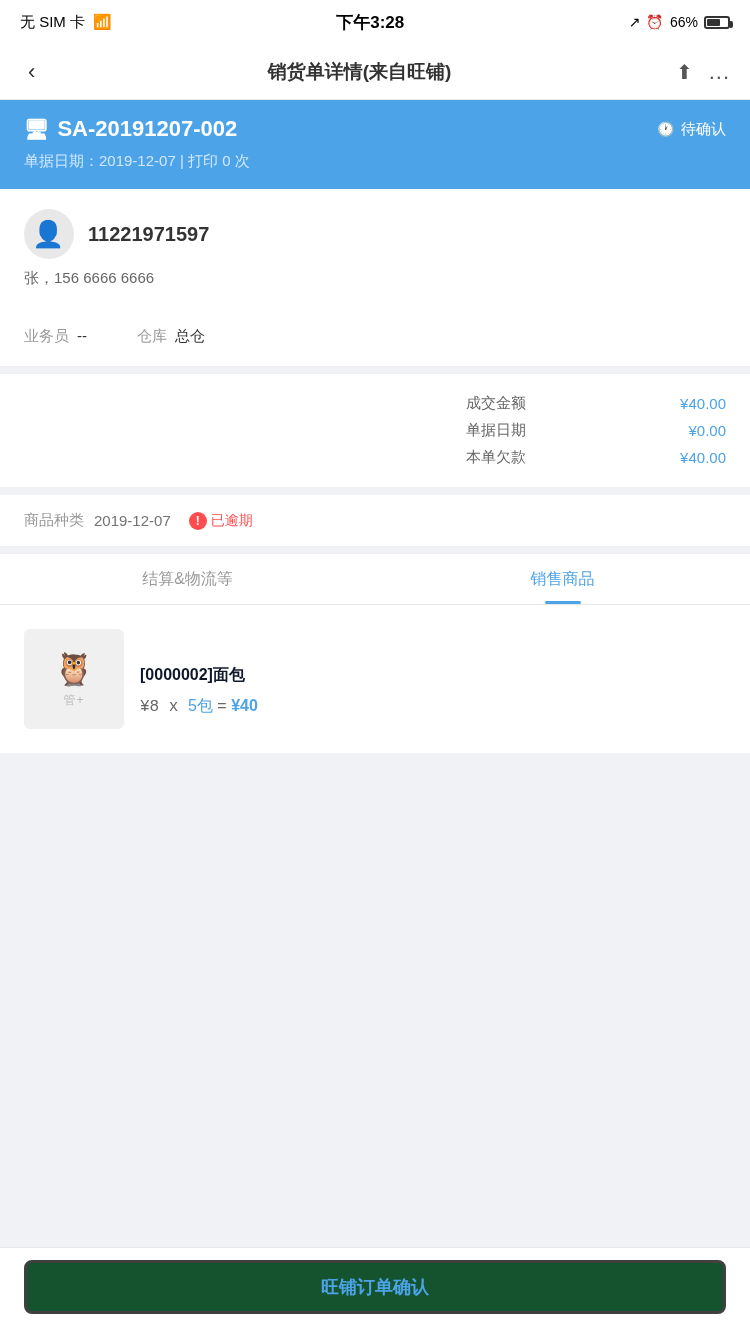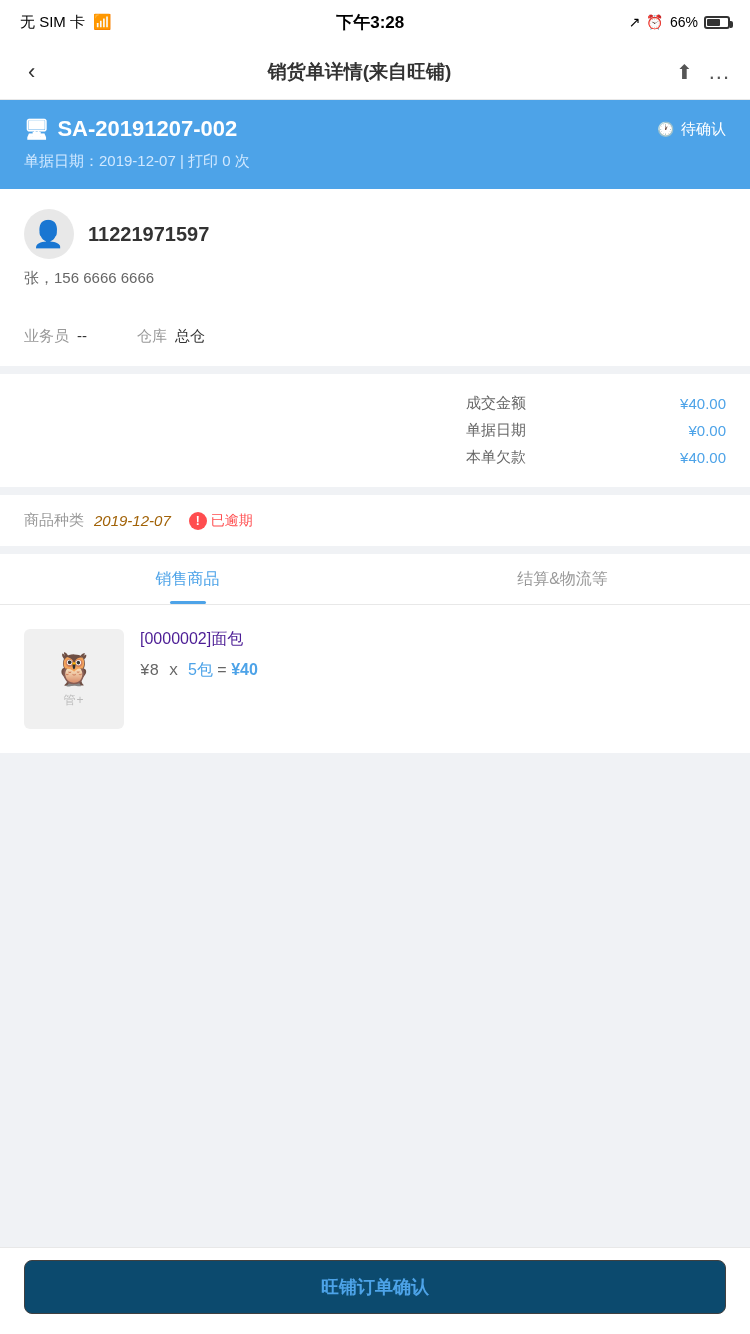--- a/index.html
+++ b/index.html
@@ -205,21 +205,21 @@
       background: #fff;
       padding: 16px 24px;
       border-bottom: 8px solid #f0f2f5;
       display: flex;
       align-items: center;
       gap: 10px;
       font-size: 15px;
       color: #666;
     }
     .due-label { color: #999; }
-    .due-date { color: #a16207; margin-right: 8px; font-style: italic; }
+    .due-date { color: #737373; margin-right: 8px; }
     .overdue-badge {
       background: #fff;
       color: #ff4d4f;
       font-size: 14px;
       display: flex;
       align-items: center;
       gap: 4px;
     }
     .overdue-icon {
       width: 18px; height: 18px;
@@ -302,23 +302,24 @@
     .brand-text {
       font-size: 12px;
       color: #bbb;
       letter-spacing: 1px;
     }
     .product-info {
       flex: 1;
     }
     .product-name {
       font-size: 16px;
-      color: #4c1d95;
+      color: #0f172a;
       margin-bottom: 10px;
-      font-weight: 400;
+      font-weight: 700;
+      margin-top: 36px;
     }
     .product-price-row {
       font-size: 16px;
       color: #666;
     }
     .price-qty { color: #666; font-family: Liberation Mono, monospace; }
     .qty-blue { color: #4da3e8; }
     .total-blue { color: #4da3e8; font-weight: 600; }
 
     
@@ -333,22 +334,22 @@
       bottom: 0;
       left: 0;
       width: 750px;
       background: #fff;
       padding: 12px 24px 20px;
       border-top: 1px solid #e8e8e8;
     }
     .confirm-btn {
       width: 100%;
       height: 54px;
-      background: #0c4a6e;
-      border: 1px solid #404040;
+      background: #14532d;
+      border: 3px solid #404040;
       border-radius: 8px;
       font-size: 18px;
       font-weight: 600;
       color: #4da3e8;
       cursor: pointer;
       display: flex;
       align-items: center;
       justify-content: center;
     }
   </style>
@@ -432,26 +433,26 @@
 <div class="due-section">
   <span class="due-label">商品种类</span>
   <span class="due-date">2019-12-07</span>
   <span class="overdue-badge">
     <span class="overdue-icon">!</span>
     <span>已逾期</span>
   </span>
 </div>
 
 <div class="tabs-section">
+  <div class="tab inactive">
+    <span>结算&amp;物流等</span>
+  </div>
   <div class="tab active">
     <span>销售商品</span>
     <div class="tab-underline"></div>
-  </div>
-  <div class="tab inactive">
-    <span>结算&amp;物流等</span>
   </div>
 </div>
 
 <div class="products-section">
   <div class="product-item">
     <div class="product-thumb">
       <div class="product-thumb-inner">
         <span class="owl-icon">🦉</span>
         <span class="brand-text">管+</span>
       </div>

